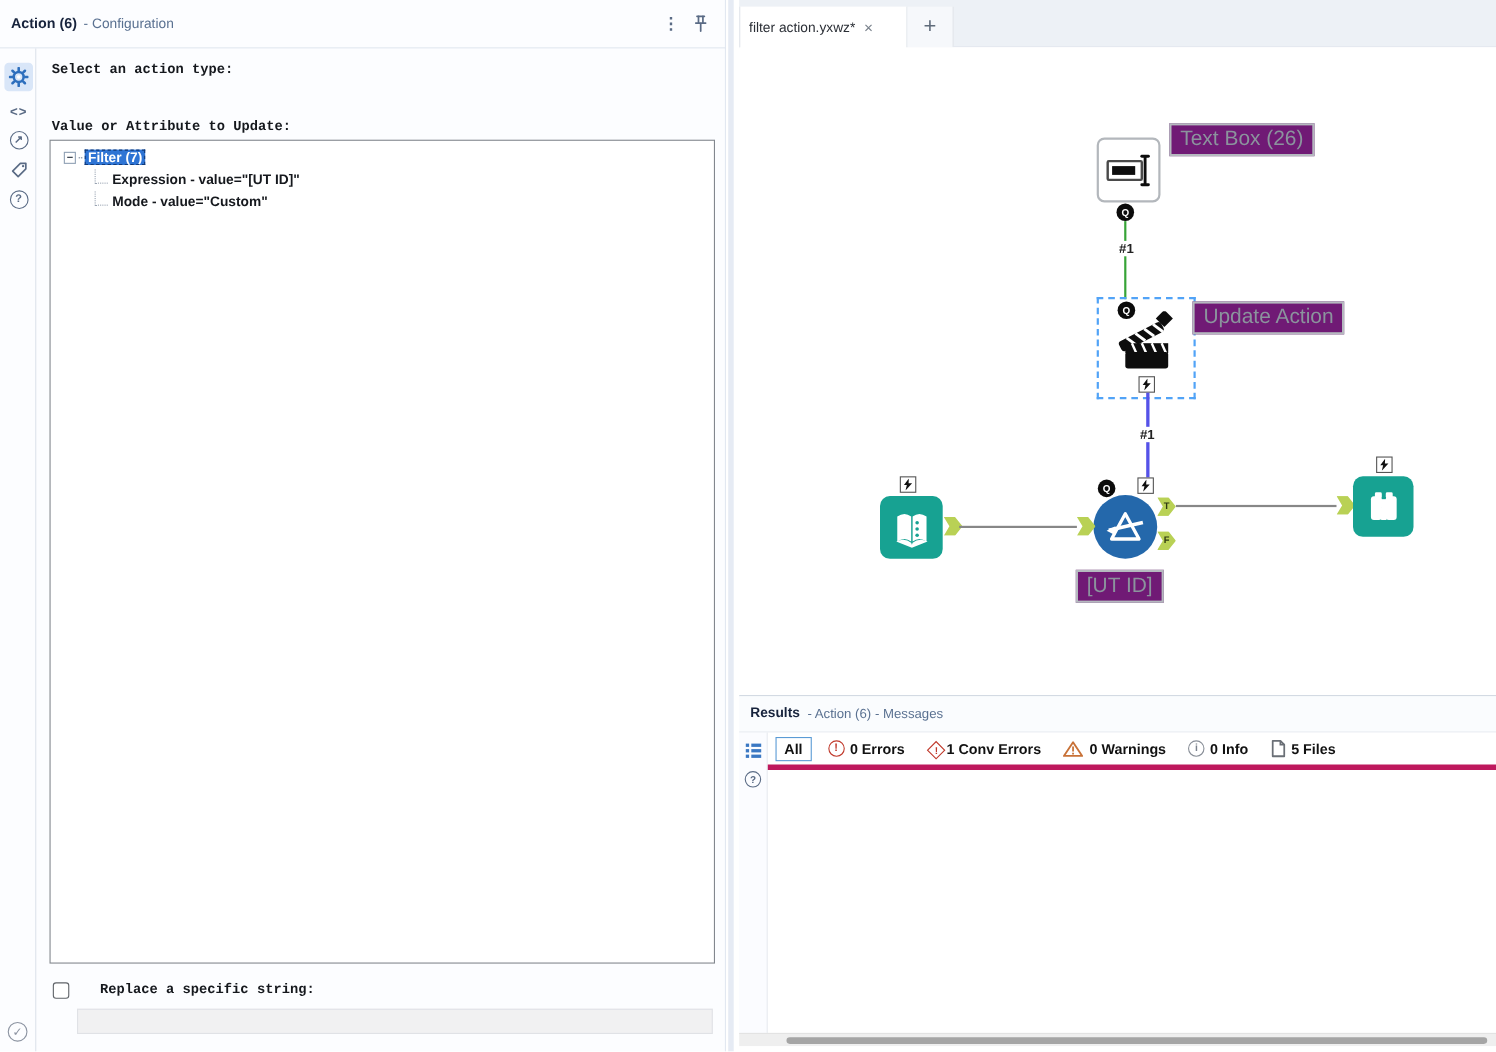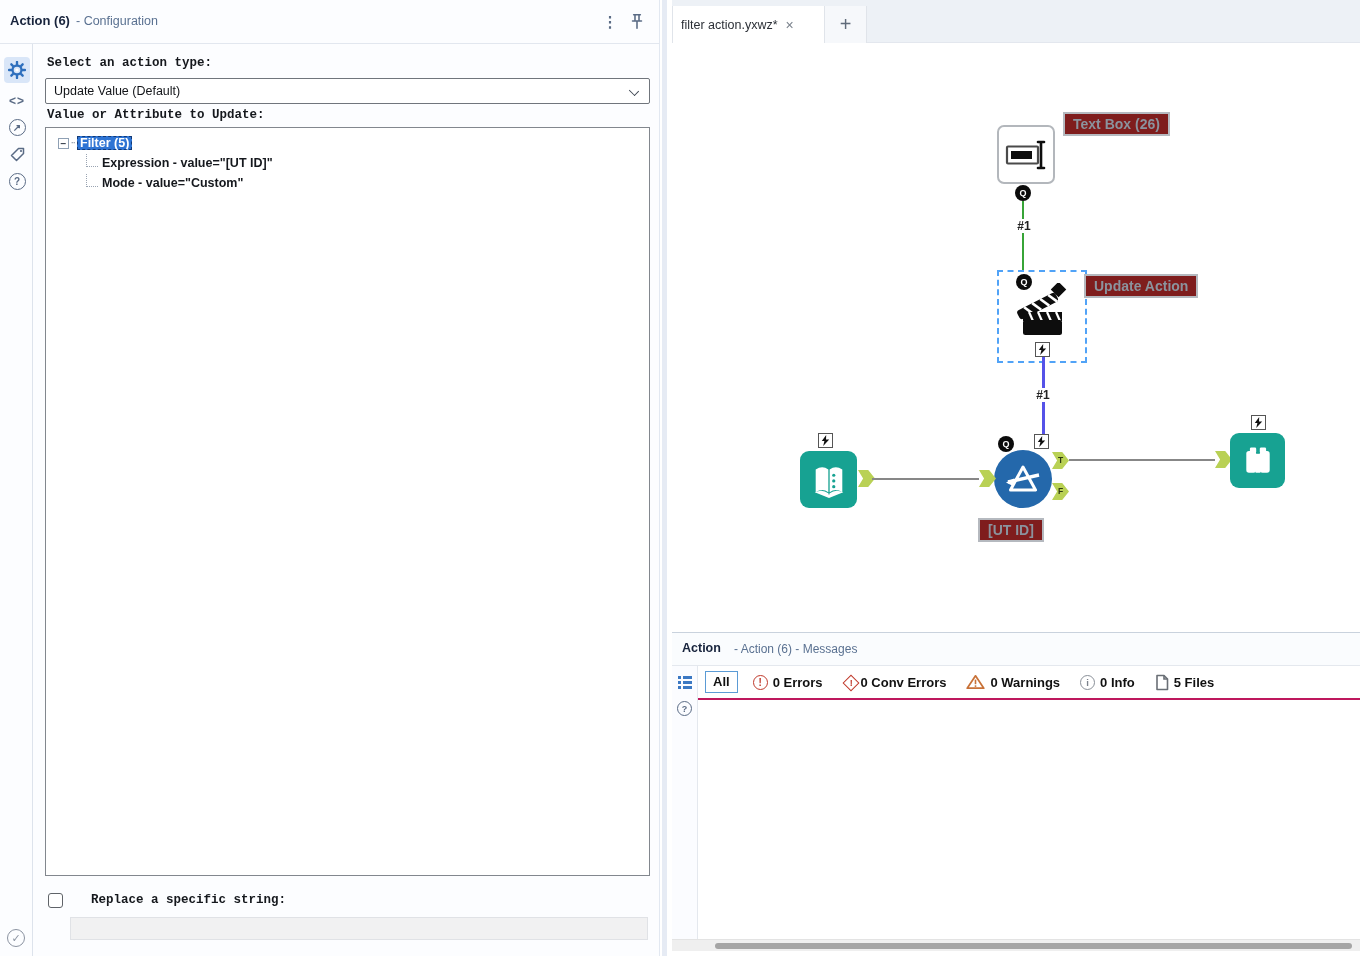--- a/index.html
+++ b/index.html
@@ -41,39 +41,39 @@
 
   
   .tabbar { position:absolute; left:672px; top:0; width:823px; height:43px; background:#edf1f6; border-bottom:1px solid #e3e7ee; }
   .tab-active { position:absolute; left:0; top:6px; width:153px; height:38px; background:#fff; border-left:1px solid #e0e4ea; border-right:1px solid #e0e4ea; display:flex; align-items:center; padding:0 8px; cursor:pointer; }
   .tab-title { font-size:12.5px; color:#2b2f36; }
   .tab-close { margin-left:8px; color:#7a828c; font-size:14px; line-height:14px; cursor:pointer; }
   .tab-add { position:absolute; left:153px; top:6px; width:42px; height:37px; background:#f6f8fb; border-right:1px solid #e0e4ea; display:flex; align-items:center; justify-content:center; font-size:20px; color:#5f6b7a; cursor:pointer; }
 
   
   .canvas { position:absolute; left:672px; top:43px; width:688px; height:589px; background:#fff; }
-  .node-label { position:absolute; border:2px solid #b5b9bf; background:#7f1d1d; color:#8b939d; font-weight:700; font-size:14px; padding:2px 8px; white-space:nowrap; cursor:pointer; }
+  .node-label { position:absolute; border:2px solid #b5b9bf; background:#701a75; color:#8b939d; font-weight:400; font-size:19px; padding:2px 8px; white-space:nowrap; cursor:pointer; }
   .q-anchor { position:absolute; width:16px; height:16px; background:#0b0b0b; border-radius:50%; color:#fff; font-size:9px; font-weight:700; text-align:center; line-height:16px; cursor:pointer; }
   .bolt-anchor { position:absolute; width:15px; height:15px; background:#fff; border:1px solid #555; display:flex; align-items:center; justify-content:center; cursor:pointer; }
   .green-anchor { position:absolute; width:17px; height:17px; background:#b9d155; clip-path:polygon(0% 0%, 60% 0%, 100% 50%, 60% 100%, 0% 100%, 30% 50%); color:#2f3a12; font-size:8.5px; font-weight:800; text-align:center; line-height:17px; cursor:pointer; }
   .conn { position:absolute; }
   .hash-label { position:absolute; width:28px; text-align:center; font-size:12px; font-weight:600; color:#222; background:#fff; }
   .tool { position:absolute; cursor:pointer; }
   .tool-sq { border-radius:9px; display:flex; align-items:center; justify-content:center; }
   .tb-node { width:58px; height:59px; background:#fff; border:2px solid #b3b7bc; border-radius:7px; display:flex; align-items:center; justify-content:center; }
   .uv-sel { position:absolute; left:325px; top:227px; width:90px; height:93px; border:2px dashed #51a3f7; }
   .filter-circle { width:58px; height:58px; border-radius:50%; background:#2468ab; display:flex; align-items:center; justify-content:center; }
 
   
   .results { position:absolute; left:672px; top:632px; width:688px; height:324px; background:#fff; border-top:1px solid #c9d2dd; }
   .res-header { position:absolute; left:0; top:0; width:688px; height:33px; background:#fafcfe; border-bottom:1px solid #e4e8ee; }
   .res-title { position:absolute; left:10px; top:8px; font-size:12.5px; font-weight:700; color:#17233c; }
   .res-subtitle { position:absolute; left:62px; top:9px; font-size:12px; color:#5a7191; }
   .res-strip { position:absolute; left:0; top:33px; width:26px; height:273px; background:#fbfcff; border-right:1px solid #e4e8ee; }
-  .res-toolbar { position:absolute; left:26px; top:33px; width:662px; height:34px; border-bottom:2px solid #be185d; display:flex; align-items:center; padding-left:7px; background:#fff; }
+  .res-toolbar { position:absolute; left:26px; top:33px; width:662px; height:34px; border-bottom:5px solid #be185d; display:flex; align-items:center; padding-left:7px; background:#fff; }
   .all-btn { border:1.5px solid #5b9bd5; background:#fff; padding:2px 7px 3px 7px; font-size:13px; font-weight:700; color:#111; cursor:pointer; }
   .res-item { display:flex; align-items:center; margin-left:15px; font-size:13px; font-weight:700; color:#111; cursor:pointer; }
   .res-item > * { margin-right:5px; }
   .err-circ { width:15px; height:15px; border:1.7px solid #c0392b; border-radius:50%; color:#c0392b; font-size:10px; font-weight:800; display:flex; align-items:center; justify-content:center; }
   .err-diamond { width:12px; height:12px; border:1.7px solid #c0392b; transform:rotate(45deg); display:flex; align-items:center; justify-content:center; margin:2px 4px 0 2px; }
   .err-diamond span { transform:rotate(-45deg); color:#c0392b; font-size:9px; font-weight:800; }
   .info-circ { width:15px; height:15px; border:1.7px solid #898f98; border-radius:50%; color:#7b828c; font-size:9.5px; font-weight:800; display:flex; align-items:center; justify-content:center; }
   .res-content { position:absolute; left:26px; top:67px; width:662px; height:239px; background:#fff; }
   .res-scrollbar { position:absolute; left:0; top:306px; width:688px; height:12px; background:#efefef; border-top:1px solid #e3e3e3; }
   .res-thumb { position:absolute; left:43px; top:3px; width:637px; height:6px; background:#a5a5a5; border-radius:3px; cursor:pointer; }
@@ -128,31 +128,27 @@
           <circle cx="12" cy="5" r="1.1" fill="#5a6b85"></circle>
         </svg>
       </div>
       <div class="strip-icon" style="top:124px;">
         <span class="circ">?</span>
       </div>
       <div class="check-circ">✓</div>
     </div>
 
     <span class="cfg-label" style="left:47px; top:56px;">Select an action type:</span>
-    <div class="dropdown">
-      <span>Update Value (Default)</span>
-      <span class="dd-chevron"></span>
-    </div>
     <span class="cfg-label" style="left:47px; top:108px;">Value or Attribute to Update:</span>
 
     <div class="treebox">
       <div class="tree-row">
         <span class="expand-box">−</span>
         <span class="tree-dash">··</span>
-        <span class="tree-sel">Filter (5)</span>
+        <span class="tree-sel">Filter (7)</span>
       </div>
       <div class="tree-row tree-child">
         <span class="elbow"></span>
         <span>Expression - value="[UT ID]"</span>
       </div>
       <div class="tree-row tree-child">
         <span class="elbow"></span>
         <span>Mode - value="Custom"</span>
       </div>
     </div>
@@ -276,21 +272,21 @@
         <rect x="7" y="9" width="11" height="24" rx="3"></rect>
           <rect x="22" y="9" width="11" height="24" rx="3"></rect>
         <rect x="16" y="12" width="8" height="8"></rect>
           <rect x="17" y="20" width="6" height="13" rx="1"></rect>
       </svg>
     </div>
   </div>
 
   <div class="results">
     <div class="res-header">
-      <span class="res-title">Action</span>
+      <span class="res-title">Results</span>
       <span class="res-subtitle">- Action (6) - Messages</span>
     </div>
 
     <div class="res-strip">
       <div style="position:absolute; left:5px; top:8px;">
         <svg width="16" height="16" viewBox="0 0 16 16" fill="#3b78c3">
           <rect x="1" y="2" width="3" height="3"></rect>
             <rect x="6" y="2" width="9" height="3"></rect>
           <rect x="1" y="7" width="3" height="3"></rect>
             <rect x="6" y="7" width="9" height="3"></rect>
@@ -306,21 +302,21 @@
 
       <div class="res-item">
         <span class="err-circ">!</span>
         <span>0 Errors</span>
       </div>
 
       <div class="res-item">
         <span class="err-diamond">
             <span>!</span>
           </span>
-        <span>0 Conv Errors</span>
+        <span>1 Conv Errors</span>
       </div>
 
       <div class="res-item">
         <svg width="19" height="16" viewBox="0 0 19 16">
           <path d="M9.5 1.8 L17.8 14.2 H1.2 Z" fill="none" stroke="#c87137" stroke-width="1.7" stroke-linejoin="round"></path>
           <rect x="8.7" y="5.6" width="1.6" height="4.6" fill="#c87137"></rect>
           <rect x="8.7" y="11.3" width="1.6" height="1.6" fill="#c87137"></rect>
         </svg>
         <span>0 Warnings</span>
       </div>

